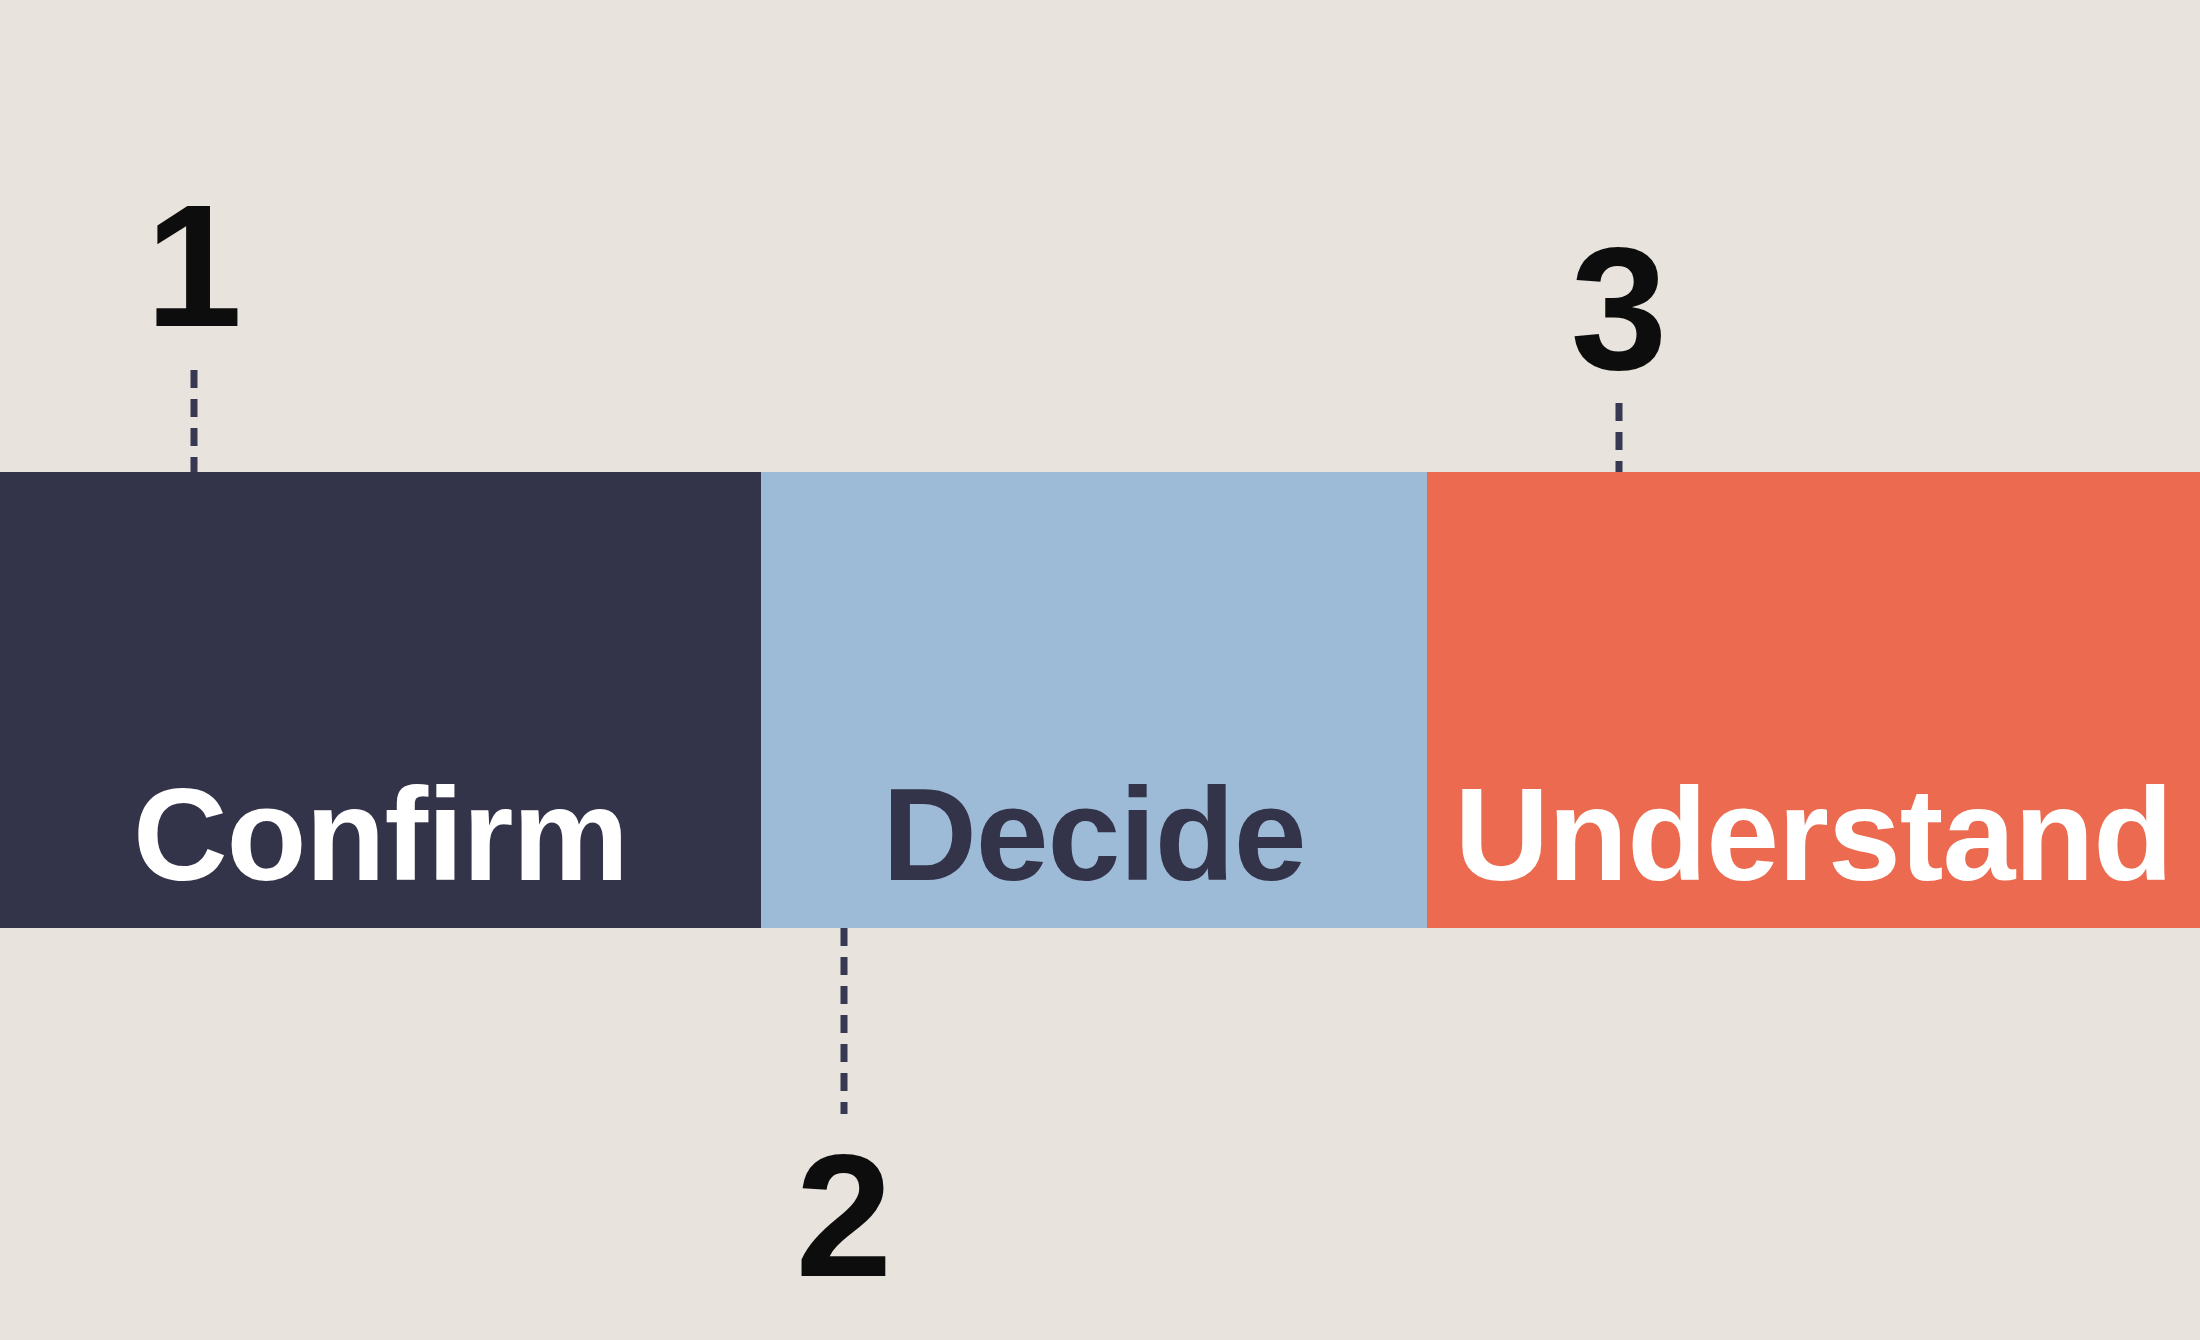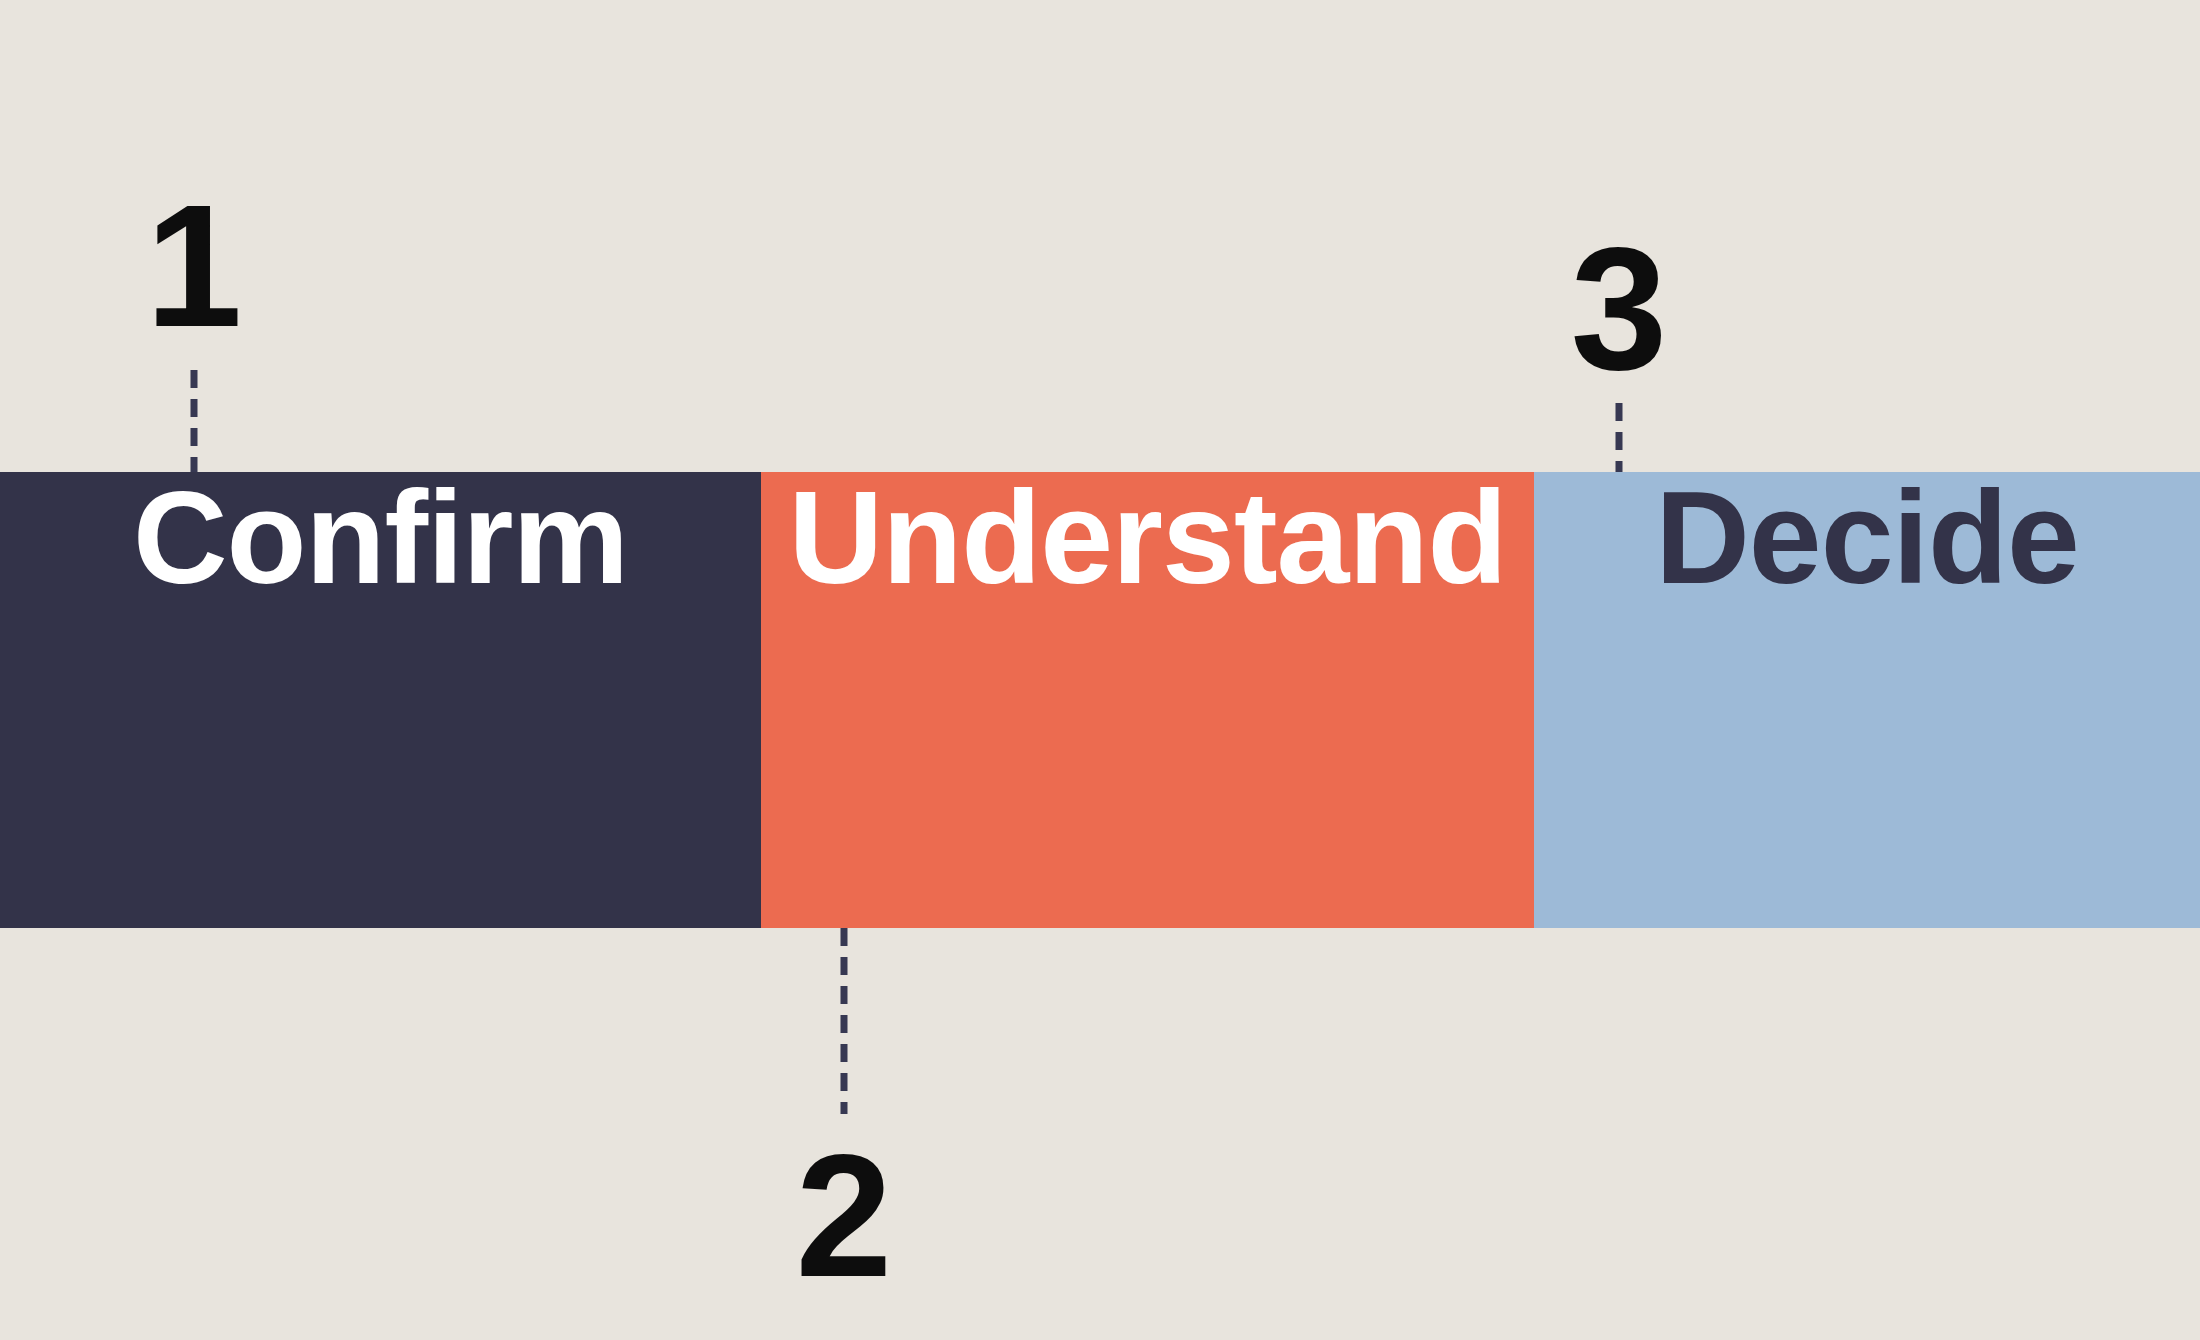--- a/index.html
+++ b/index.html
@@ -19,21 +19,21 @@
   .bar {
     position: absolute;
     left: 0;
     top: 472px;
     width: 2200px;
     height: 456px;
     display: flex;
   }
   .block {
     display: flex;
-    align-items: flex-start;
+    align-items: flex-end;
     justify-content: center;
     height: 100%;
   }
   .block-1 { width: 34.59%; }
   .block-2 { width: 35.14%; }
   .block-3 { width: 30.27%; }
   .block-label {
     font-size: 131px;
     font-weight: 700;
     letter-spacing: -1px;
@@ -83,21 +83,21 @@
   <div class="step-number number-3">3</div>
   <div class="dash-line dash-3"></div>
 
   <div class="dash-line dash-2"></div>
   <div class="step-number number-2">2</div>
 
   <div class="bar">
     <div class="block block-1" style="background-color: rgb(51, 51, 73);">
       <span class="block-label" style="color: rgb(255, 255, 255);">Confirm</span>
     </div>
+    <div class="block block-3" style="background-color: rgb(157, 186, 215);">
+      <span class="block-label" style="color: rgb(51, 51, 73);">Decide</span>
+    </div>
     <div class="block block-2" style="background-color: rgb(236, 107, 80);">
       <span class="block-label" style="color: rgb(255, 255, 255);">Understand</span>
-    </div>
-    <div class="block block-3" style="background-color: rgb(157, 186, 215);">
-      <span class="block-label" style="color: rgb(51, 51, 73);">Decide</span>
     </div>
   </div>
 
 </div>
 
 </body></html>

